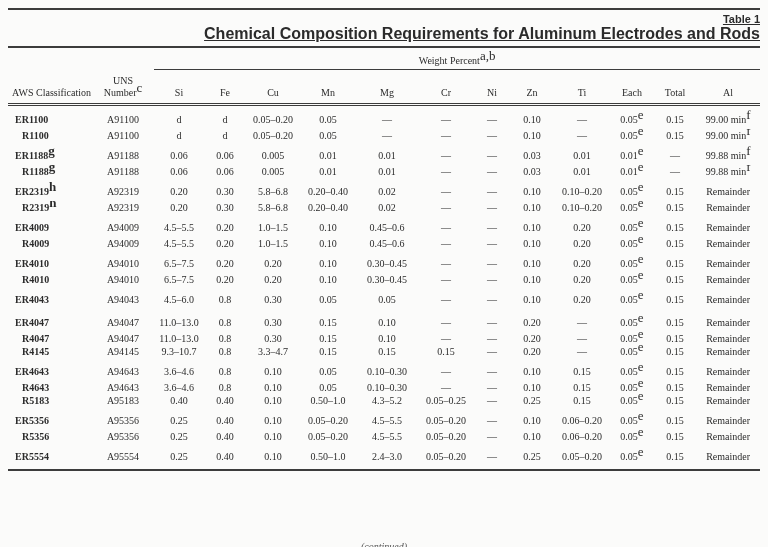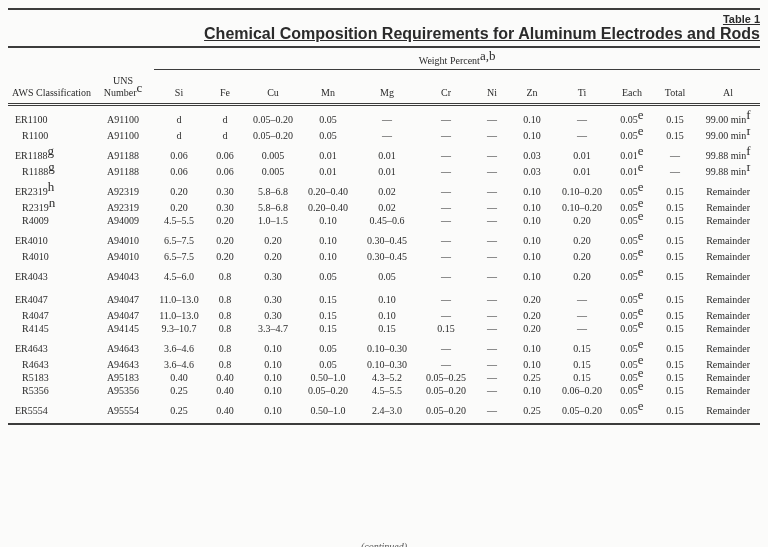--- a/index.html
+++ b/index.html
@@ -37,21 +37,21 @@
   tr.labels th{
     vertical-align:bottom;text-align:center;
     padding:5px 1px 4px;
     border-bottom:3px double #3c3c3c;
     line-height:12px;white-space:normal;
   }
   tr.labels th.col-aws{text-align:right;padding-left:3px;}
   tbody td{
     text-align:center;height:13px;line-height:13px;padding:0 1px;
   }
-  tbody td.c-aws{text-align:left;padding-left:7px;}
+  tbody td.c-aws{text-align:left;padding-left:7px;font-weight:bold;}
   tbody td.c-aws.indent{padding-left:14px;}
   tbody tr.group-start td{padding-top:5px;height:18px;}
   tbody tr:last-child td{padding-bottom:3px;}
   .continued{
     position:absolute;top:541px;left:0;width:100%;
     text-align:center;font-style:italic;font-size:10px;color:#555;
     font-family:"Liberation Serif","DejaVu Serif",serif;
   }
 </style>
 </head>
@@ -192,20 +192,36 @@
           <td>0.20–0.40</td>
           <td>0.02</td>
           <td>—</td>
           <td>—</td>
           <td>0.10</td>
           <td>0.10–0.20</td>
           <td>0.05<sup>e</sup></td>
           <td>0.15</td>
           <td>Remainder</td>
         </tr>
+        <tr class="group-start">
+          <td class="c-aws">ER4009</td>
+          <td>A94009</td>
+          <td>4.5–5.5</td>
+          <td>0.20</td>
+          <td>1.0–1.5</td>
+          <td>0.10</td>
+          <td>0.45–0.6</td>
+          <td>—</td>
+          <td>—</td>
+          <td>0.10</td>
+          <td>0.20</td>
+          <td>0.05<sup>e</sup></td>
+          <td>0.15</td>
+          <td>Remainder</td>
+        </tr>
         <tr>
           <td class="c-aws indent">R4009</td>
           <td>A94009</td>
           <td>4.5–5.5</td>
           <td>0.20</td>
           <td>1.0–1.5</td>
           <td>0.10</td>
           <td>0.45–0.6</td>
           <td>—</td>
           <td>—</td>
@@ -348,20 +364,36 @@
           <td>A95183</td>
           <td>0.40</td>
           <td>0.40</td>
           <td>0.10</td>
           <td>0.50–1.0</td>
           <td>4.3–5.2</td>
           <td>0.05–0.25</td>
           <td>—</td>
           <td>0.25</td>
           <td>0.15</td>
+          <td>0.05<sup>e</sup></td>
+          <td>0.15</td>
+          <td>Remainder</td>
+        </tr>
+        <tr class="group-start">
+          <td class="c-aws">ER5356</td>
+          <td>A95356</td>
+          <td>0.25</td>
+          <td>0.40</td>
+          <td>0.10</td>
+          <td>0.05–0.20</td>
+          <td>4.5–5.5</td>
+          <td>0.05–0.20</td>
+          <td>—</td>
+          <td>0.10</td>
+          <td>0.06–0.20</td>
           <td>0.05<sup>e</sup></td>
           <td>0.15</td>
           <td>Remainder</td>
         </tr>
         <tr>
           <td class="c-aws indent">R5356</td>
           <td>A95356</td>
           <td>0.25</td>
           <td>0.40</td>
           <td>0.10</td>

